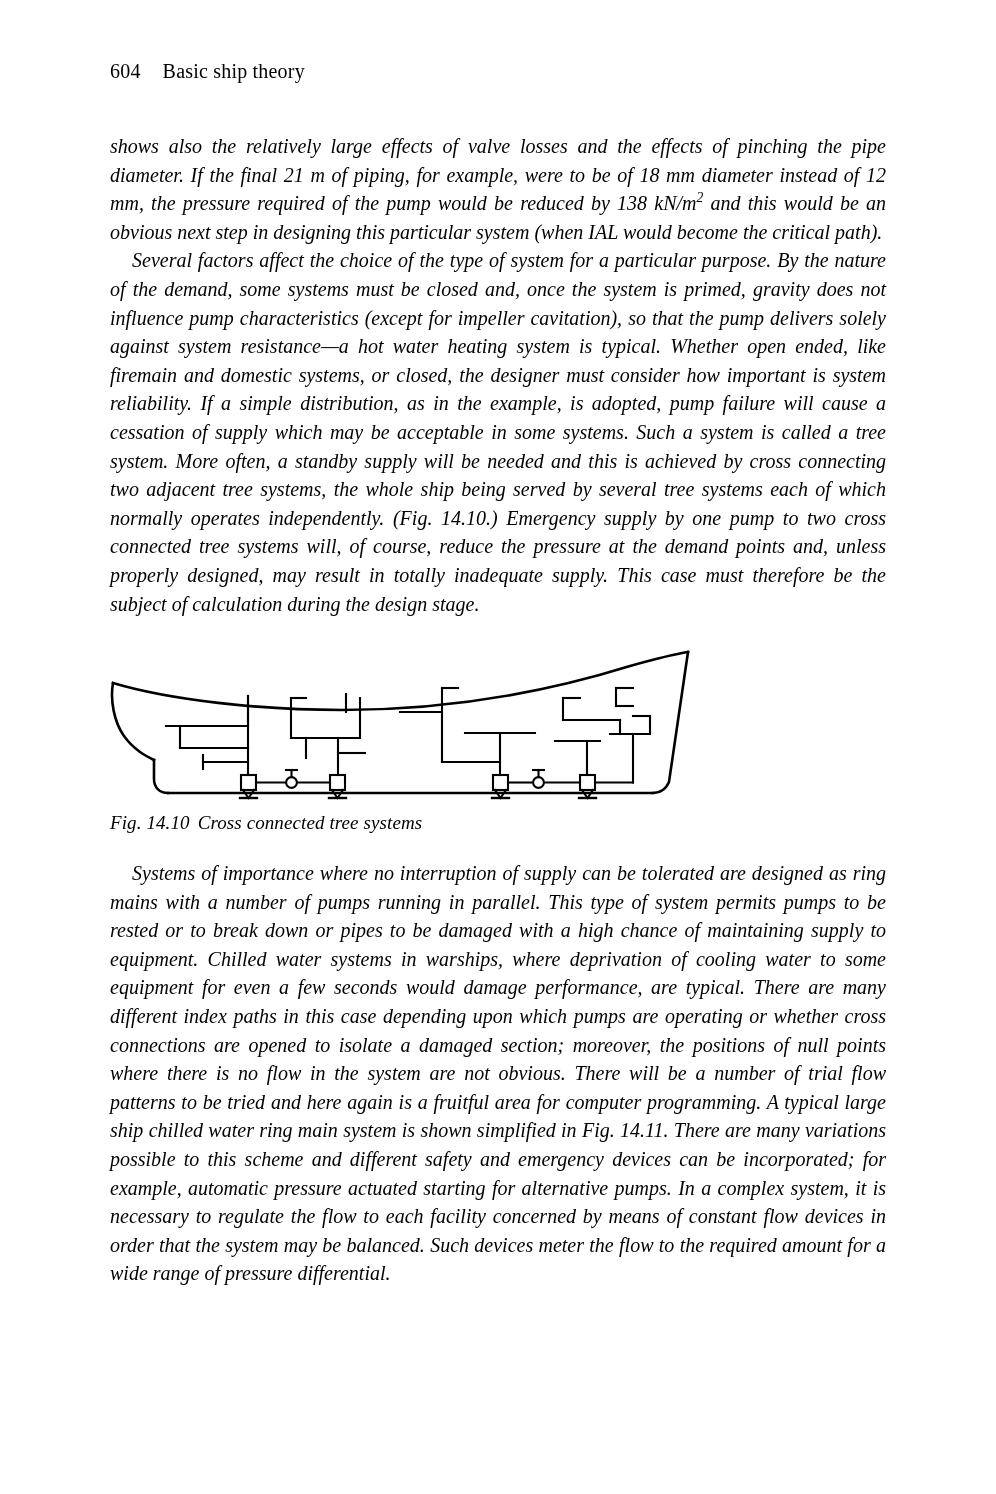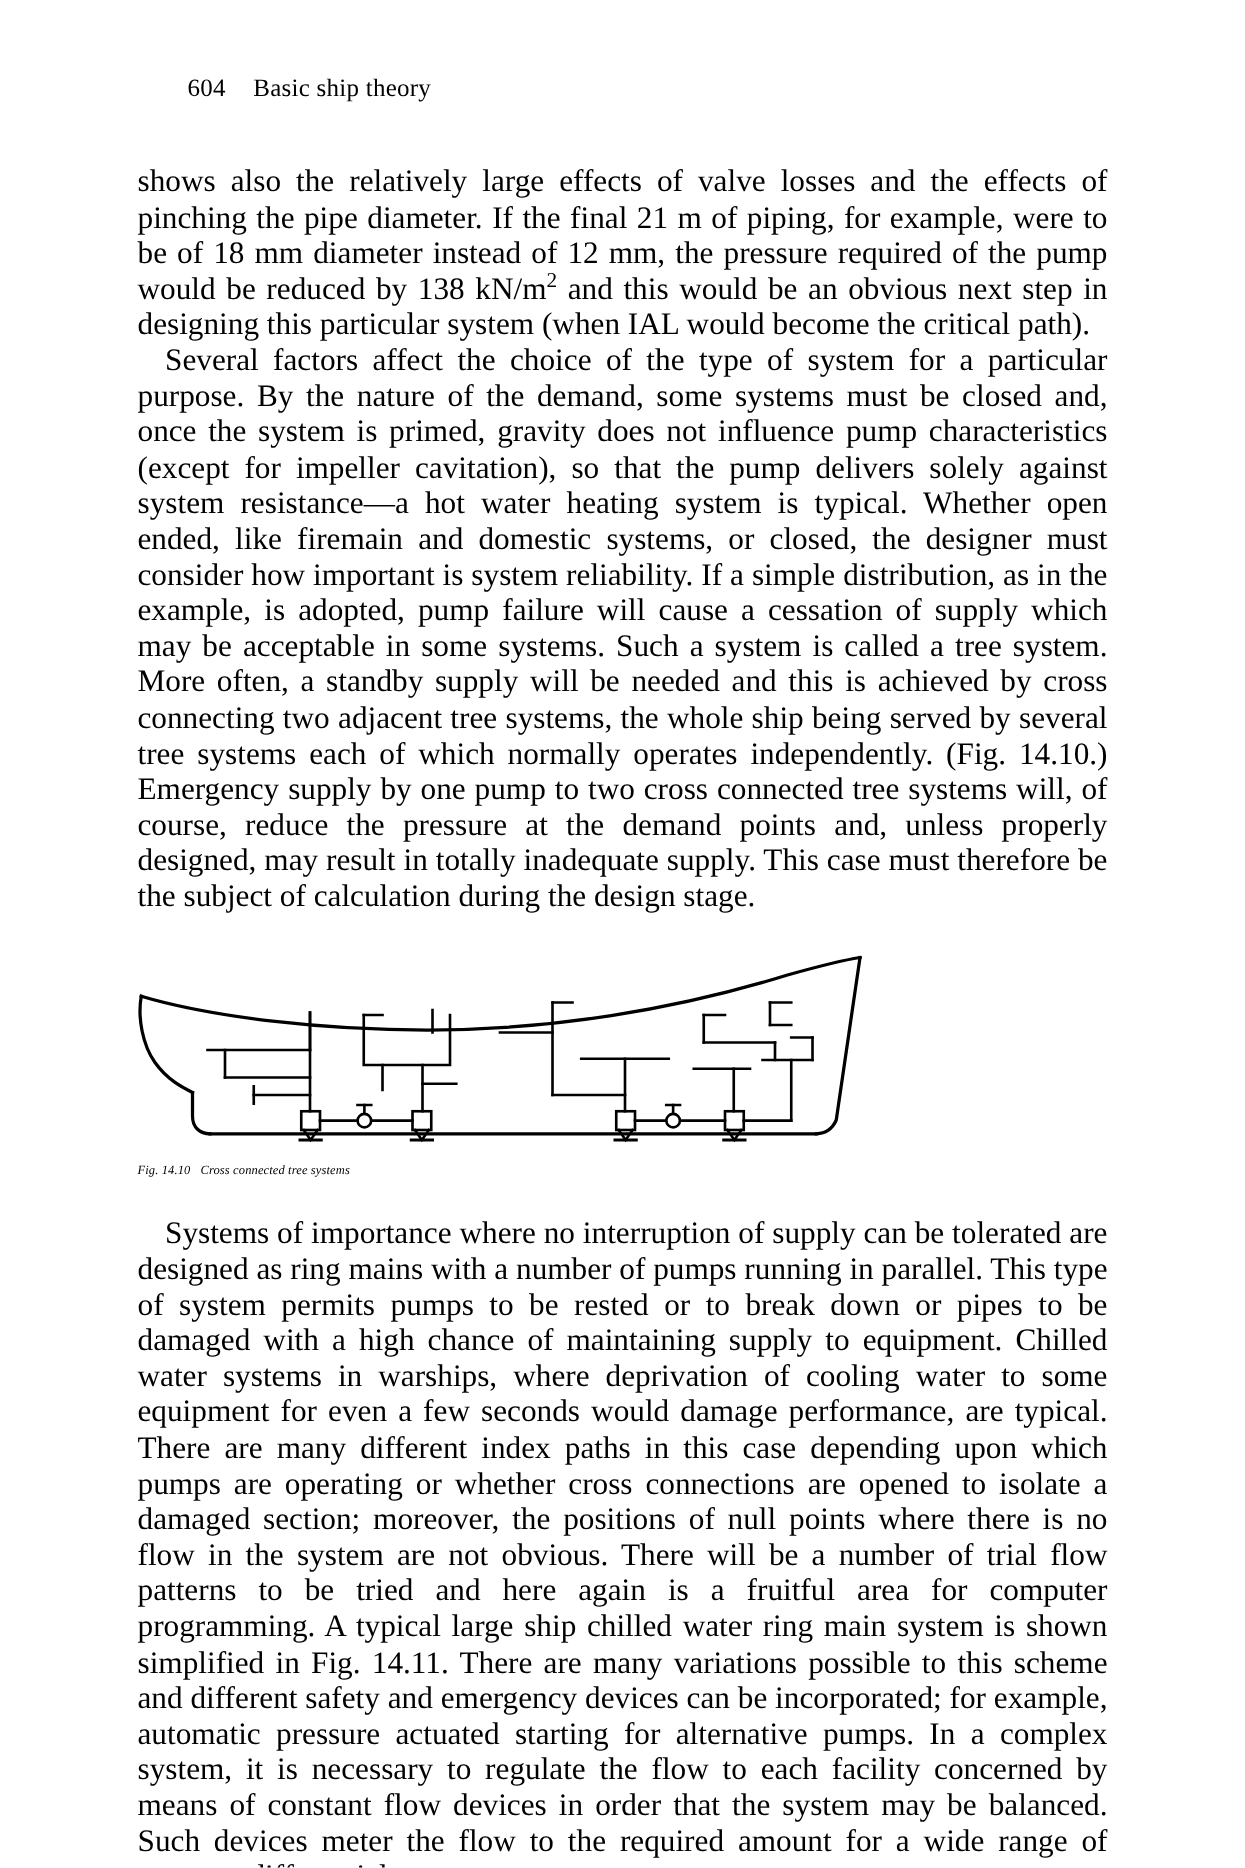--- a/index.html
+++ b/index.html
@@ -37,34 +37,34 @@
     display: flex;
     align-items: baseline;
     font-size: 20px;
     margin-bottom: 48px;
     height: 24px;
   }
   .runhead .folio {
     font-style: normal;
     margin-right: 22px;
     letter-spacing: 0.2px;
-    margin-left: 40px;
   }
   .runhead .booktitle {
     letter-spacing: 0.2px;
   }
 
   
   p.body {
-    font-size: 25px;
+    font-size: 20px;
     line-height: 28.6px;
     text-align: justify;
     text-justify: inter-word;
     margin: 0;
     hyphens: manual;
+    font-style: italic;
     -webkit-hyphens: manual;
   }
   p.body.indent {
     text-indent: 22px;
   }
   p.body + p.body {
     margin-top: 0;
   }
   sup {
     font-size: 0.68em;
@@ -77,21 +77,21 @@
     margin-top: 20px;
     margin-bottom: 0;
     width: 776px;
   }
   .figure-art {
     width: 600px;
     margin-left: 0px;
   }
   .figcaption {
     font-style: italic;
-    font-size: 10px;
+    font-size: 19px;
     line-height: 20px;
     margin-top: 10px;
     margin-bottom: 26px;
     letter-spacing: 0.1px;
   }
   .figcaption .fignum {
     margin-right: 8px;
   }
   svg { display: block; }
 </style>

